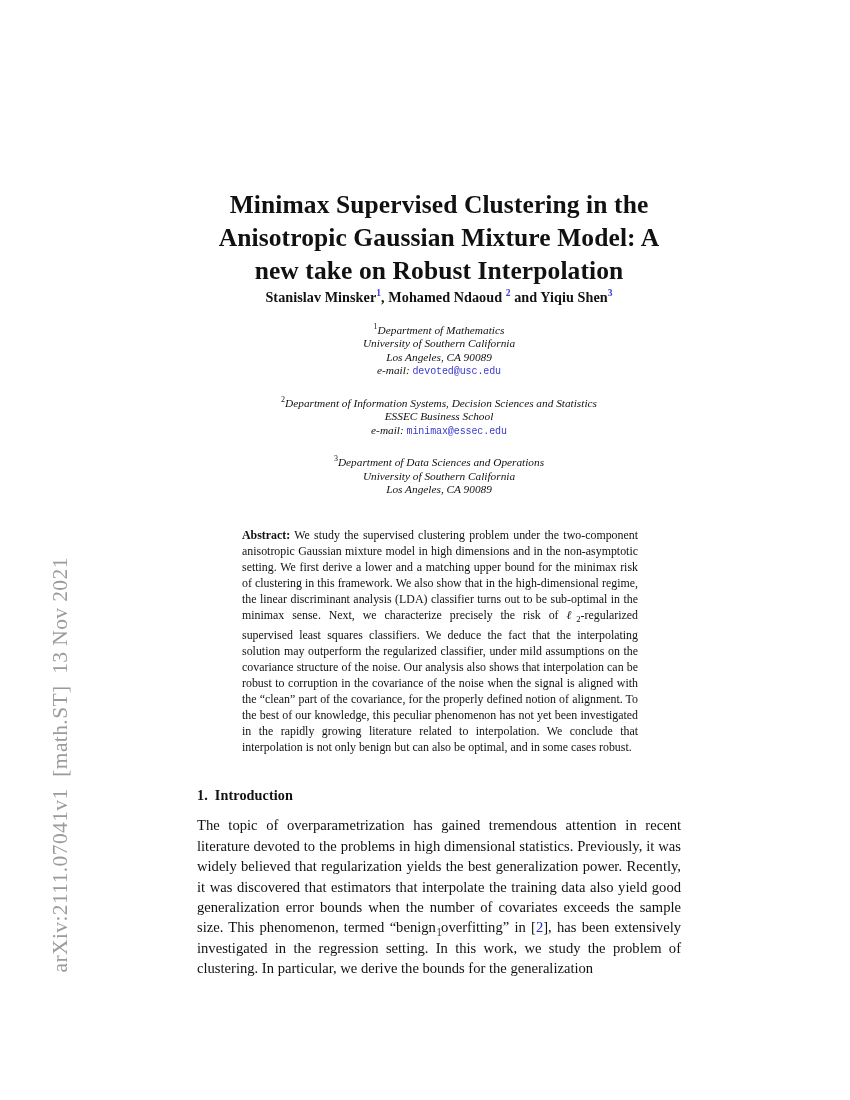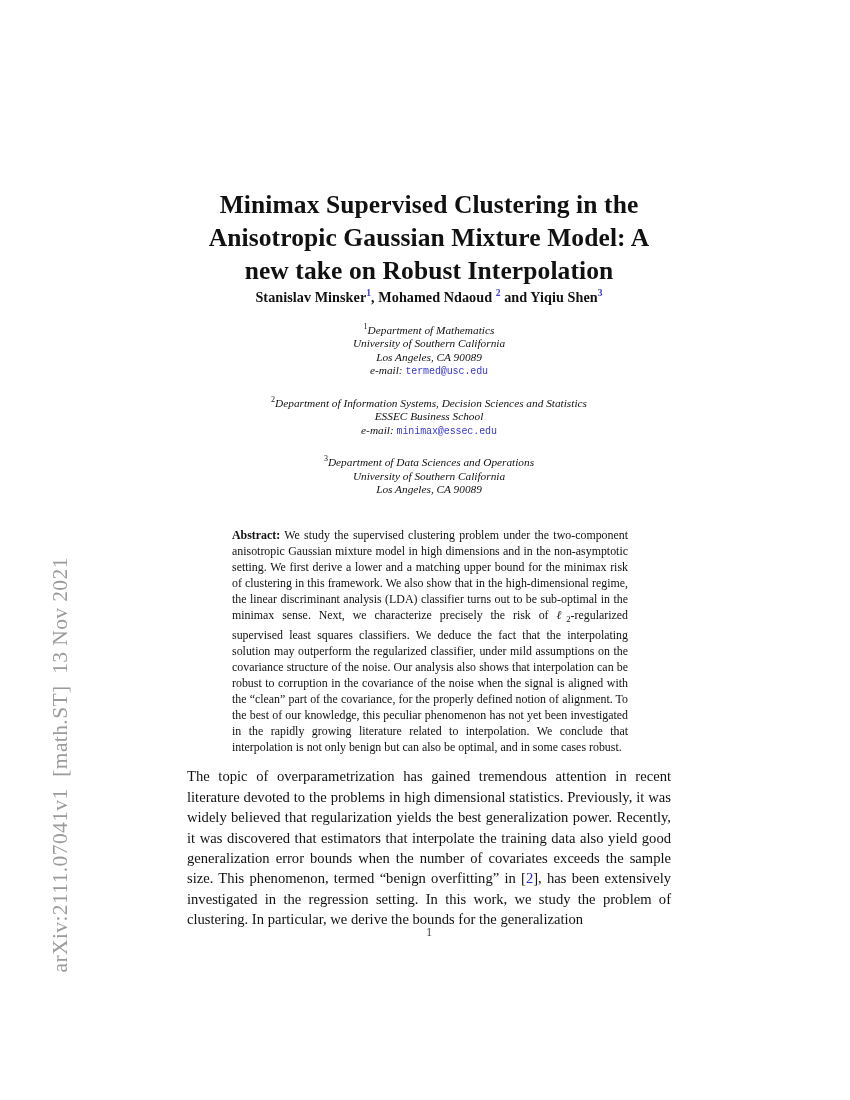--- a/index.html
+++ b/index.html
@@ -36,21 +36,21 @@
     font-family: "Liberation Serif", "DejaVu Serif", serif;
     font-size: 21.5px;
     letter-spacing: 0.4px;
     color: #9b9b9b;
     white-space: pre;
   }
 
   
   #page {
     position: absolute;
-    left: 187px;
+    left: 197px;
     top: 0;
     width: 484px;
     height: 1100px;
   }
 
   
   #title-block {
     margin-top: 188px;
     text-align: center;
   }
@@ -171,39 +171,42 @@
   </div>
 
   <div id="authors-line">
     <span>Stanislav Minsker</span><span class="sup-link">1</span><span>, </span><span>Mohamed Ndaoud</span> <span class="sup-link">2</span><span> and </span><span>Yiqiu Shen</span><span class="sup-link">3</span>
   </div>
 
   <div class="affiliation">
     <span class="aff-line"><span class="aff-sup">1</span><span>Department of Mathematics</span></span>
     <span class="aff-line">University of Southern California</span>
     <span class="aff-line">Los Angeles, CA 90089</span>
-    <span class="email-line"><span>e-mail:</span> <span class="email-addr">termed@usc.edu</span></span>
+    <span class="email-line"><span>e-mail:</span> <span class="email-addr">devoted@usc.edu</span></span>
   </div>
 
   <div class="affiliation">
     <span class="aff-line"><span class="aff-sup">2</span><span>Department of Information Systems, Decision Sciences and Statistics</span></span>
     <span class="aff-line">ESSEC Business School</span>
     <span class="email-line"><span>e-mail:</span> <span class="email-addr">minimax@essec.edu</span></span>
   </div>
 
   <div class="affiliation">
     <span class="aff-line"><span class="aff-sup">3</span><span>Department of Data Sciences and Operations</span></span>
     <span class="aff-line">University of Southern California</span>
     <span class="aff-line">Los Angeles, CA 90089</span>
   </div>
 
   <div id="abstract-block">
     <span id="abstract-label">Abstract:</span><span> We study the supervised clustering problem under the two-component anisotropic Gaussian mixture model in high dimensions and in the non-asymptotic setting. We first derive a lower and a matching upper bound for the minimax risk of clustering in this framework. We also show that in the high-dimensional regime, the linear discriminant analysis (LDA) classifier turns out to be sub-optimal in the minimax sense. Next, we characterize precisely the risk of </span><span class="math-ell">ℓ</span><span class="math-sub">2</span><span>-regularized supervised least squares classifiers. We deduce the fact that the interpolating solution may outperform the regularized classifier, under mild assumptions on the covariance structure of the noise. Our analysis also shows that interpolation can be robust to corruption in the covariance of the noise when the signal is aligned with the “clean” part of the covariance, for the properly defined notion of alignment. To the best of our knowledge, this peculiar phenomenon has not yet been investigated in the rapidly growing literature related to interpolation. We conclude that interpolation is not only benign but can also be optimal, and in some cases robust.</span>
   </div>
 
+  <div id="section-intro">
+    <span class="sec-num">1.</span><span>Introduction</span>
+  </div>
 
   <div id="intro-paragraph">
     <span>The topic of overparametrization has gained tremendous attention in recent literature devoted to the problems in high dimensional statistics. Previously, it was widely believed that regularization yields the best generalization power. Recently, it was discovered that estimators that interpolate the training data also yield good generalization error bounds when the number of covariates exceeds the sample size. This phenomenon, termed “benign overfitting” in [</span><span class="cite-link">2</span><span>], has been extensively investigated in the regression setting. In this work, we study the problem of clustering. In particular, we derive the bounds for the generalization</span>
   </div>
 
   <div id="page-number">1</div>
 
 </div>
 
 </body></html>

